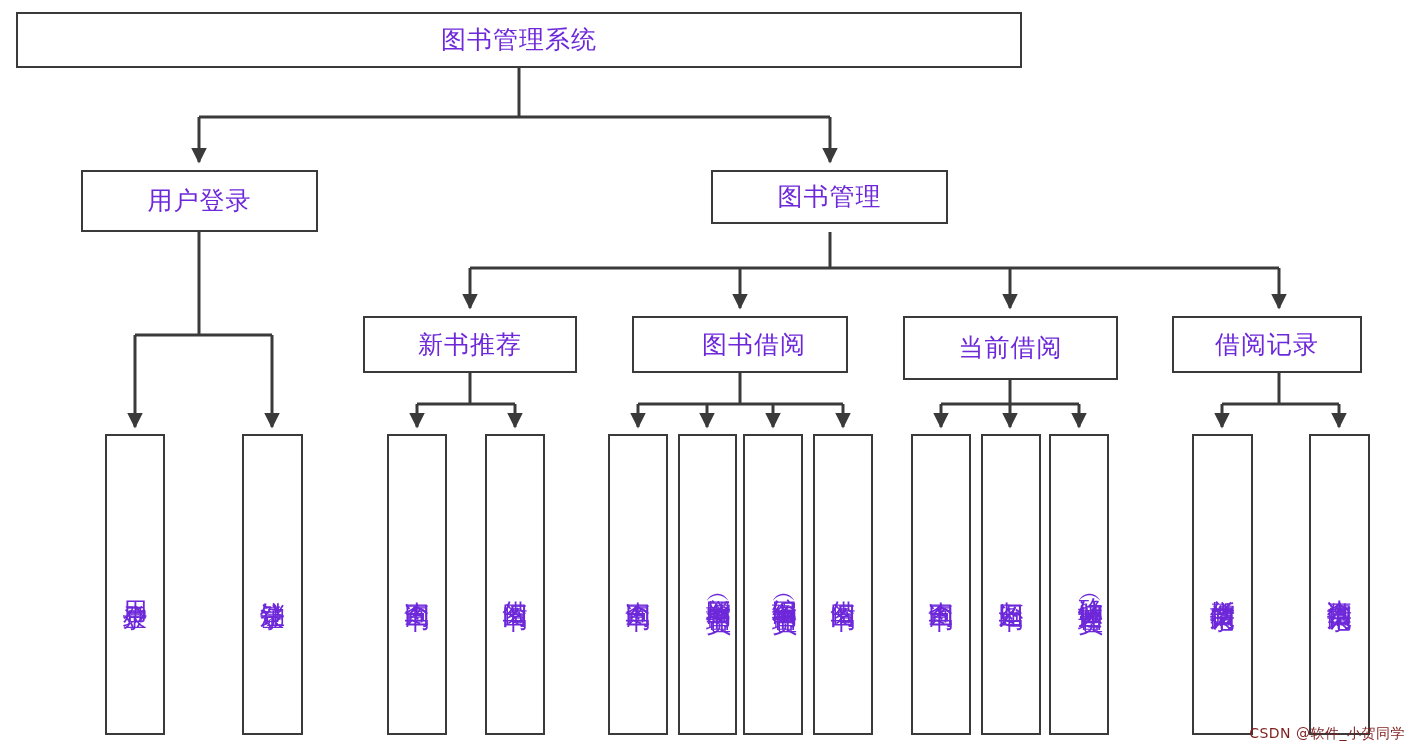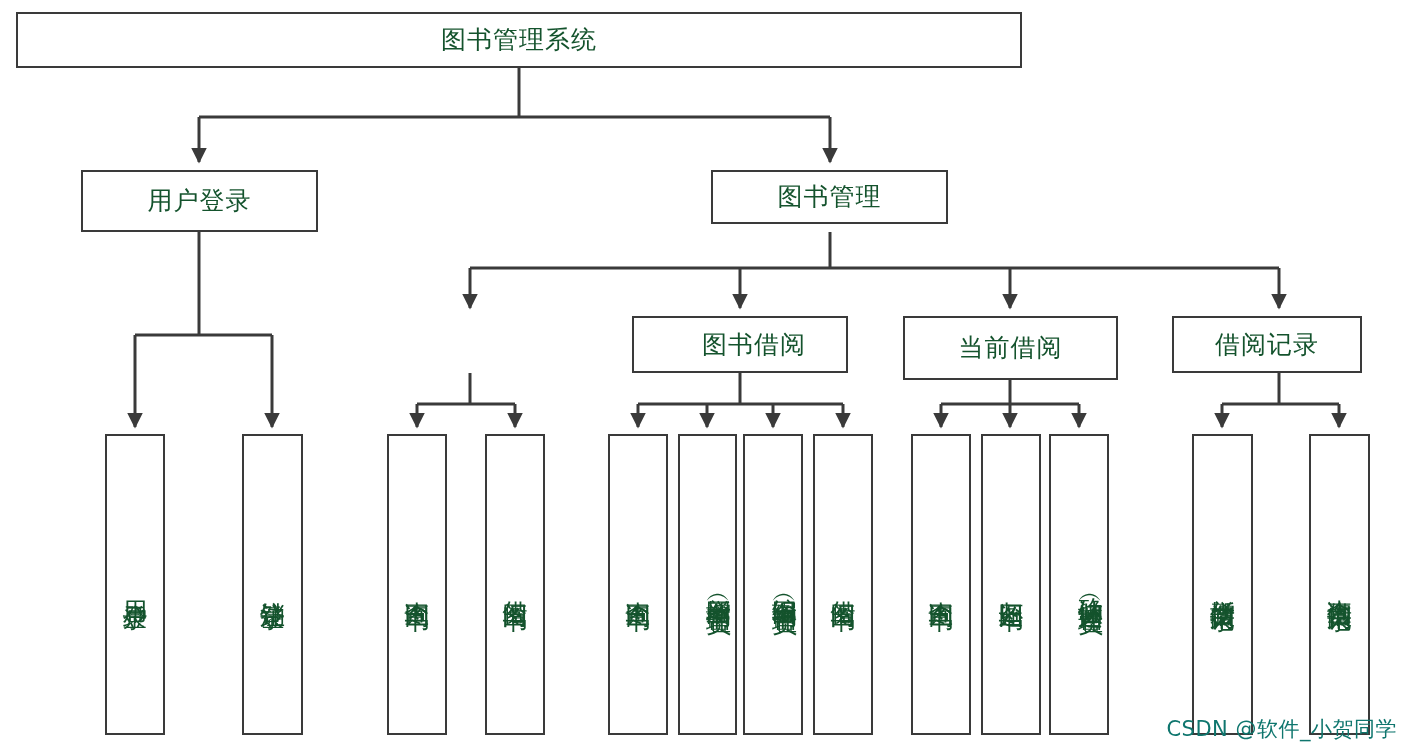--- a/index.html
+++ b/index.html
@@ -25,21 +25,21 @@
     height: 747px;
   }
   .node {
     position: absolute;
     box-sizing: border-box;
     border: 2.5px solid #3a3a3a;
     background: #ffffff;
     display: flex;
     align-items: center;
     justify-content: center;
-    color: #14532d;
+    color: #6d28d9;
   }
   .node-h {
     font-size: 25px;
     letter-spacing: 1px;
     line-height: 1.1;
   }
   .node-v {
     writing-mode: vertical-rl;
     text-orientation: upright;
     font-size: 25px;
@@ -51,24 +51,24 @@
   }
   .node-v.v-start {
     padding-top: 4px;
   }
   .node-v.v-mid {
     align-items: center;
     padding-top: 0;
   }
   .watermark {
     position: absolute;
-    right: 8px;
+    right: 0;
     bottom: 4px;
-    font-size: 21px;
-    color: #0f766e;
+    font-size: 14px;
+    color: #7f1d1d;
     letter-spacing: 0.5px;
     white-space: nowrap;
   }
 </style>
 </head>
 <body>
 
 <div id="canvas">
 
   <svg id="edges" viewBox="0 0 1405 747" xmlns="http://www.w3.org/2000/svg">
@@ -125,20 +125,23 @@
     <span>图书管理系统</span>
   </div>
 
   <div class="node node-h" style="left:81px; top:170px; width:237px; height:62px;">
     <span>用户登录</span>
   </div>
   <div class="node node-h" style="left:711px; top:170px; width:237px; height:54px;">
     <span>图书管理</span>
   </div>
 
+  <div class="node node-h" style="left:363px; top:316px; width:214px; height:57px;">
+    <span>新书推荐</span>
+  </div>
   <div class="node node-h" style="left:632px; top:316px; width:216px; height:57px;padding-left:28px;">
     <span>图书借阅</span>
   </div>
   <div class="node node-h" style="left:903px; top:316px; width:215px; height:64px;">
     <span>当前借阅</span>
   </div>
   <div class="node node-h" style="left:1172px; top:316px; width:190px; height:57px;">
     <span>借阅记录</span>
   </div>
 

